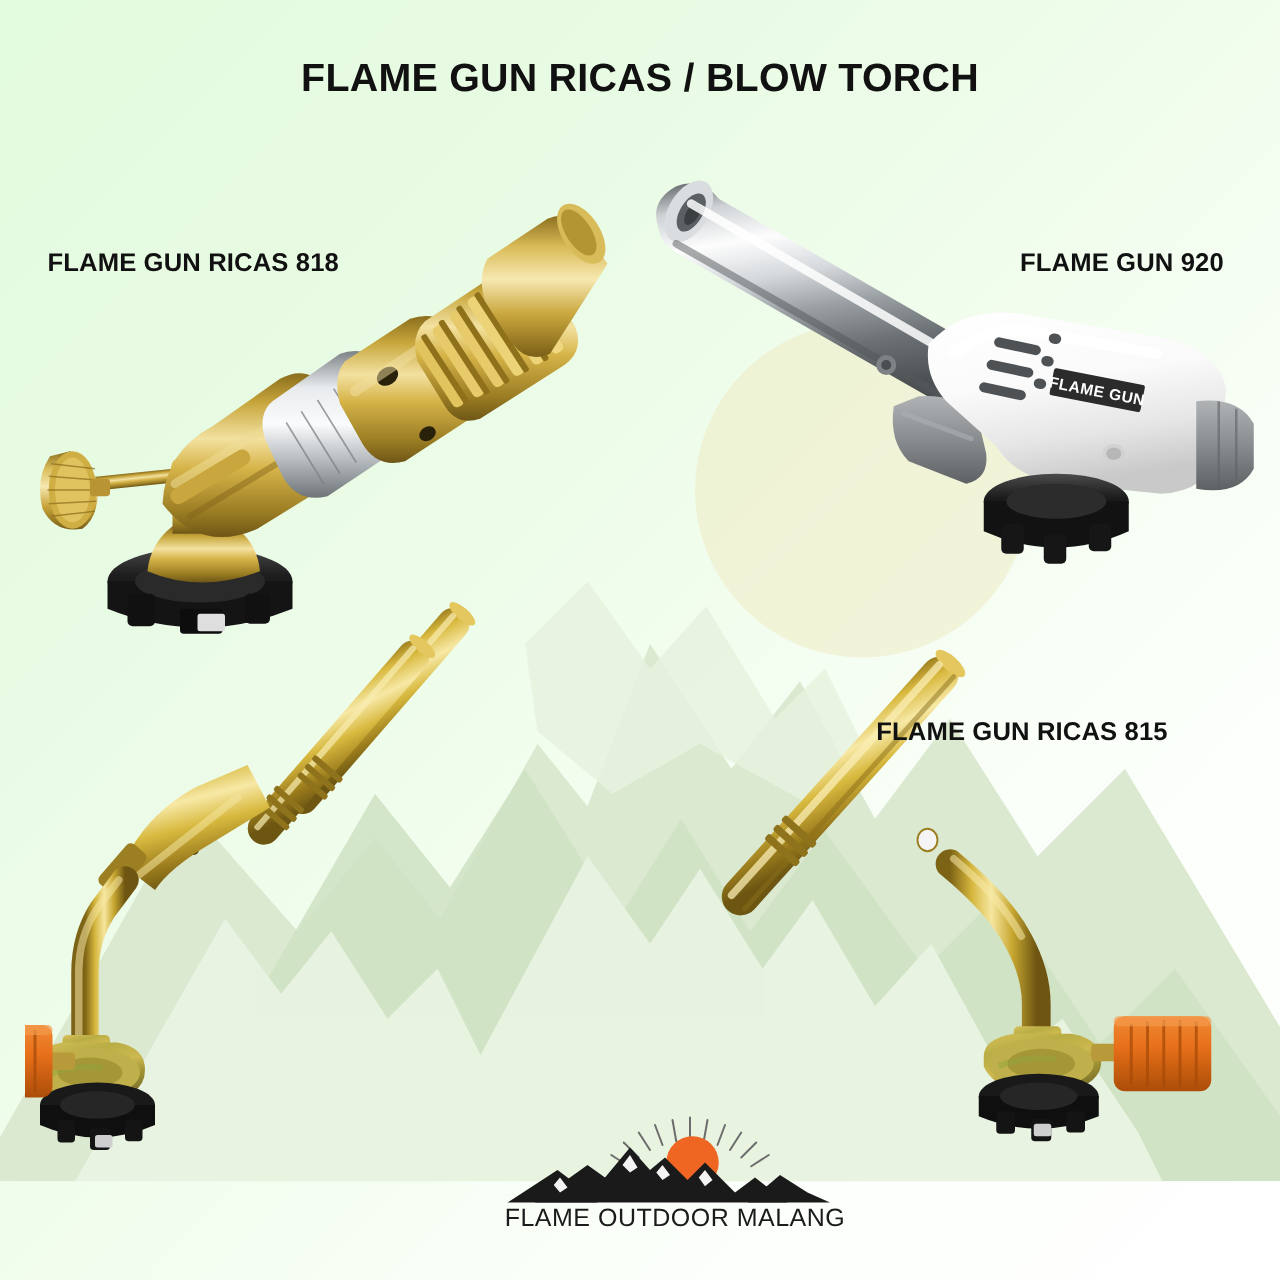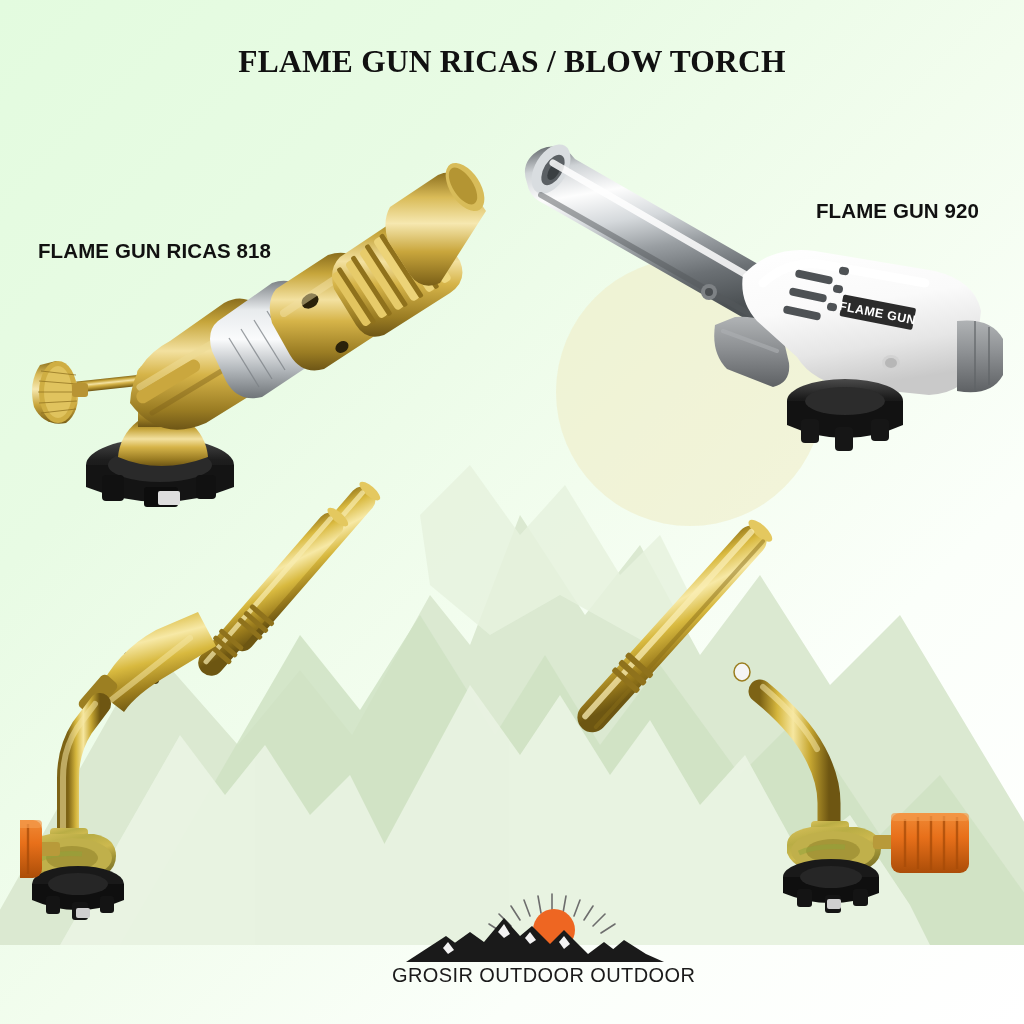--- a/index.html
+++ b/index.html
@@ -24,30 +24,30 @@
     border-radius: 50%;
     background: #efeec8;
     opacity: .62;
   }
 
   
   #title {
     position: absolute; left: 0; top: 44px; width: 1024px;
     text-align: center;
     font-size: 31.5px; font-weight: bold; letter-spacing: .2px;
-    color: #111; white-space: nowrap; font-family: Liberation Serif, serif;
+    color: #111; white-space: nowrap;
   }
 
   
   .plabel {
     position: absolute;
     font-size: 20.5px; font-weight: bold; color: #111;
     white-space: nowrap; letter-spacing: .1px;
   }
-  #label-818 { left: 38px;  top: 199px; margin-top: 40px; }
+  #label-818 { left: 38px;  top: 199px; }
   #label-920 { left: 816px; top: 199px; }
   #label-820 { left: 38px;  top: 574px; }
   #label-815 { left: 701px; top: 574px; }
 
   
   .product { position: absolute; }
   #prod-818 { left: 10px;  top: 135px; width: 480px; height: 390px; }
   #prod-920 { left: 505px; top: 125px; width: 500px; height: 370px; }
   #prod-820 { left: 20px;  top: 460px; width: 510px; height: 460px; }
   #prod-815 { left: 495px; top: 495px; width: 520px; height: 430px; }
@@ -463,20 +463,21 @@
         <line x1="436" y1="321" x2="436" y2="375"></line>
         <line x1="449" y1="321" x2="449" y2="375"></line>
         <line x1="462" y1="322" x2="462" y2="374"></line>
       </g>
       <rect x="396" y="318" width="78" height="8" rx="4" fill="#f39a4c" opacity=".7"></rect>
     </g>
   </svg>
 
   <div class="plabel" id="label-818">FLAME GUN RICAS 818</div>
   <div class="plabel" id="label-920">FLAME GUN 920</div>
+  <div class="plabel" id="label-815">FLAME GUN RICAS 815</div>
 
   <div id="logo">
     <svg viewBox="0 0 296 78" width="296" height="78">
 
       <g stroke="#6d6d6d" stroke-width="1.6" stroke-linecap="round">
         <line x1="160" y1="2" x2="160" y2="20"></line>
         <line x1="146" y1="4" x2="149" y2="21"></line>
         <line x1="132" y1="8" x2="138" y2="24"></line>
         <line x1="119" y1="14" x2="128" y2="28"></line>
         <line x1="107" y1="22" x2="119" y2="34"></line>
@@ -495,16 +496,16 @@
         <path d="M14 70 L54 44 L70 56 L86 70 Z"></path>
         <path d="M206 70 L232 48 L254 62 L272 70 Z"></path>
       </g>
       <g fill="#ffffff" opacity=".95">
         <path d="M112 32 L118 42 L112 46 L106 40 Z"></path>
         <path d="M138 40 L144 48 L138 52 L133 46 Z"></path>
         <path d="M172 44 L178 52 L172 57 L167 50 Z"></path>
         <path d="M56 50 L62 58 L56 62 L51 56 Z"></path>
       </g>
     </svg>
-    <div id="logo-text">GROSIR OUTDOOR OUTDOOR</div>
+    <div id="logo-text">FLAME OUTDOOR MALANG</div>
   </div>
 
 </div>
 
 </body></html>

